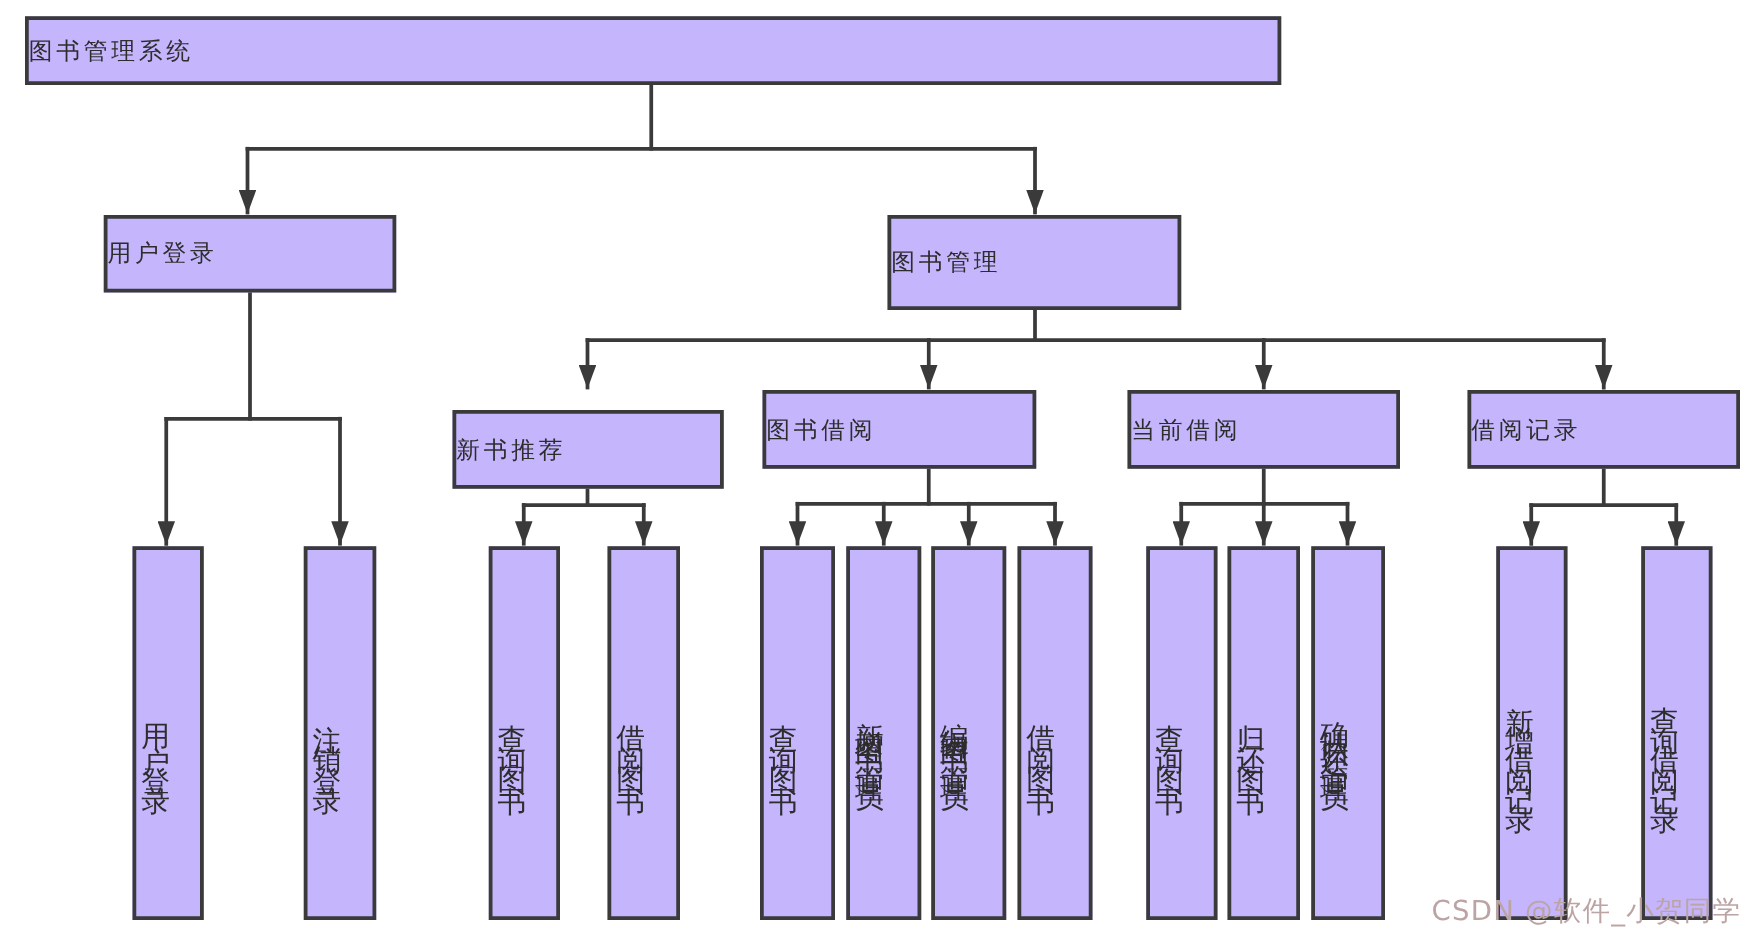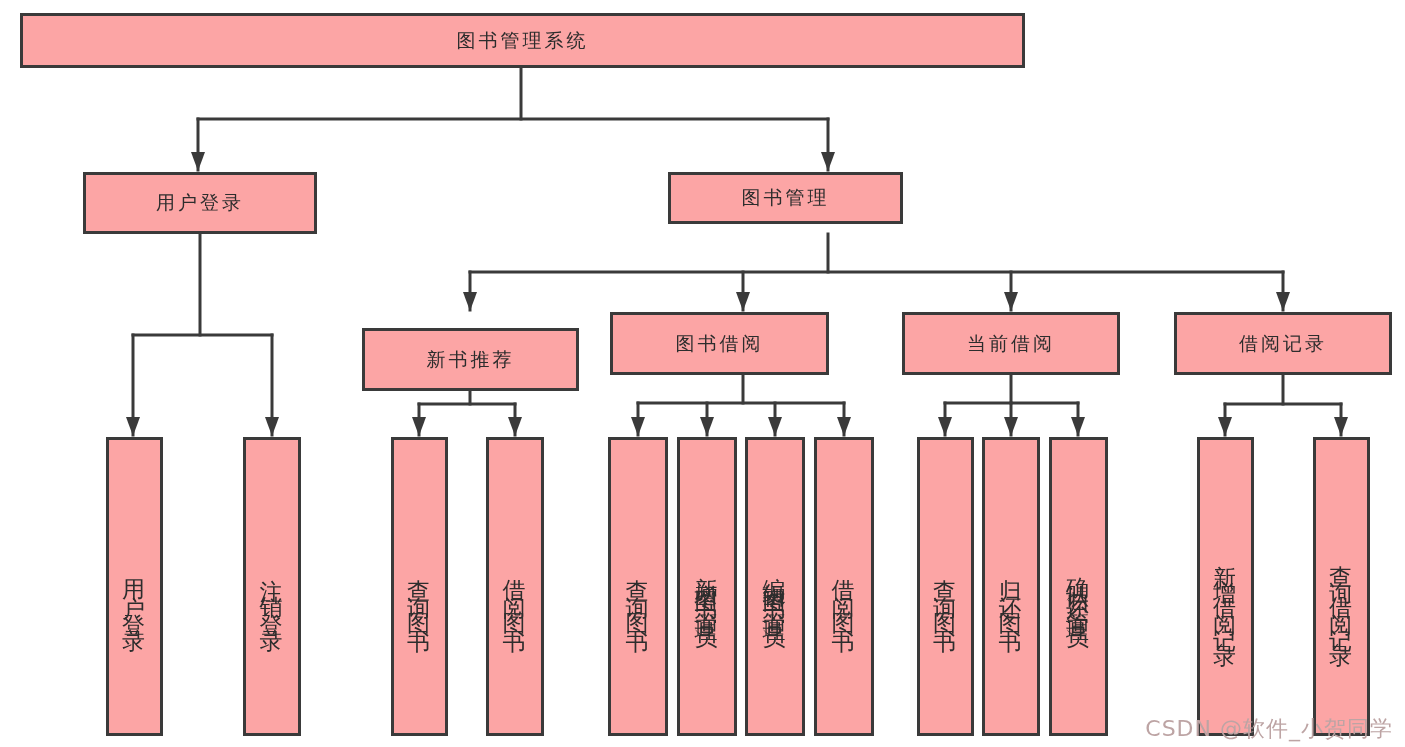--- a/index.html
+++ b/index.html
@@ -5,22 +5,22 @@
   html,body{margin:0;padding:0;background:#ffffff;}
   #canvas{
     position:relative;width:1405px;height:747px;background:#ffffff;
     font-family:"DejaVu Sans","Liberation Sans",sans-serif;
     overflow:hidden;color:var(--text,#2d2d2d);
   }
   #connector-layer{position:absolute;left:0;top:0;width:1405px;height:747px;}
   #connector-layer path.ln{stroke:var(--line,#3a3a3a);stroke-width:3;fill:none;stroke-linecap:square;}
   #connector-layer .ah{fill:var(--line,#3a3a3a);stroke:none;}
   .box{
-    position:absolute;background:#fca5a5;border:3px solid var(--line,#3a3a3a);
-    box-sizing:border-box;display:flex;align-items:center;justify-content:center;
+    position:absolute;background:#c4b5fd;border:3px solid var(--line,#3a3a3a);
+    box-sizing:border-box;display:flex;align-items:center;justify-content:flex-start;
   }
   .box .lbl{font-size:19px;letter-spacing:3px;white-space:nowrap;}
   .vbox .lbl{
     writing-mode:vertical-rl;text-orientation:mixed;
     font-size:23px;white-space:nowrap;letter-spacing:17px;
   }
   .v4 .lbl{letter-spacing:17px;margin-bottom:-17px;}
   .v6 .lbl{letter-spacing:16px;margin-bottom:-16px;}
   .v9 .lbl{letter-spacing:7px;margin-bottom:-7px;}
   .wm{
@@ -76,21 +76,21 @@
     <path class="ln" d="M1341 404 V435" marker-end="url(#ah)"></path>
   </svg>
 
   <div class="box" style="left:20px;top:13px;width:1005px;height:55px;">
     <span class="lbl">图书管理系统</span>
   </div>
 
   <div class="box" style="left:83px;top:172px;width:234px;height:62px;">
     <span class="lbl">用户登录</span>
   </div>
-  <div class="box" style="left:668px;top:172px;width:235px;height:52px;">
+  <div class="box" style="left:710px;top:172px;width:235px;height:76px;">
     <span class="lbl">图书管理</span>
   </div>
 
   <div class="box" style="left:362px;top:328px;width:217px;height:63px;">
     <span class="lbl">新书推荐</span>
   </div>
   <div class="box" style="left:610px;top:312px;width:219px;height:63px;">
     <span class="lbl">图书借阅</span>
   </div>
   <div class="box" style="left:1174px;top:312px;width:218px;height:63px;">

